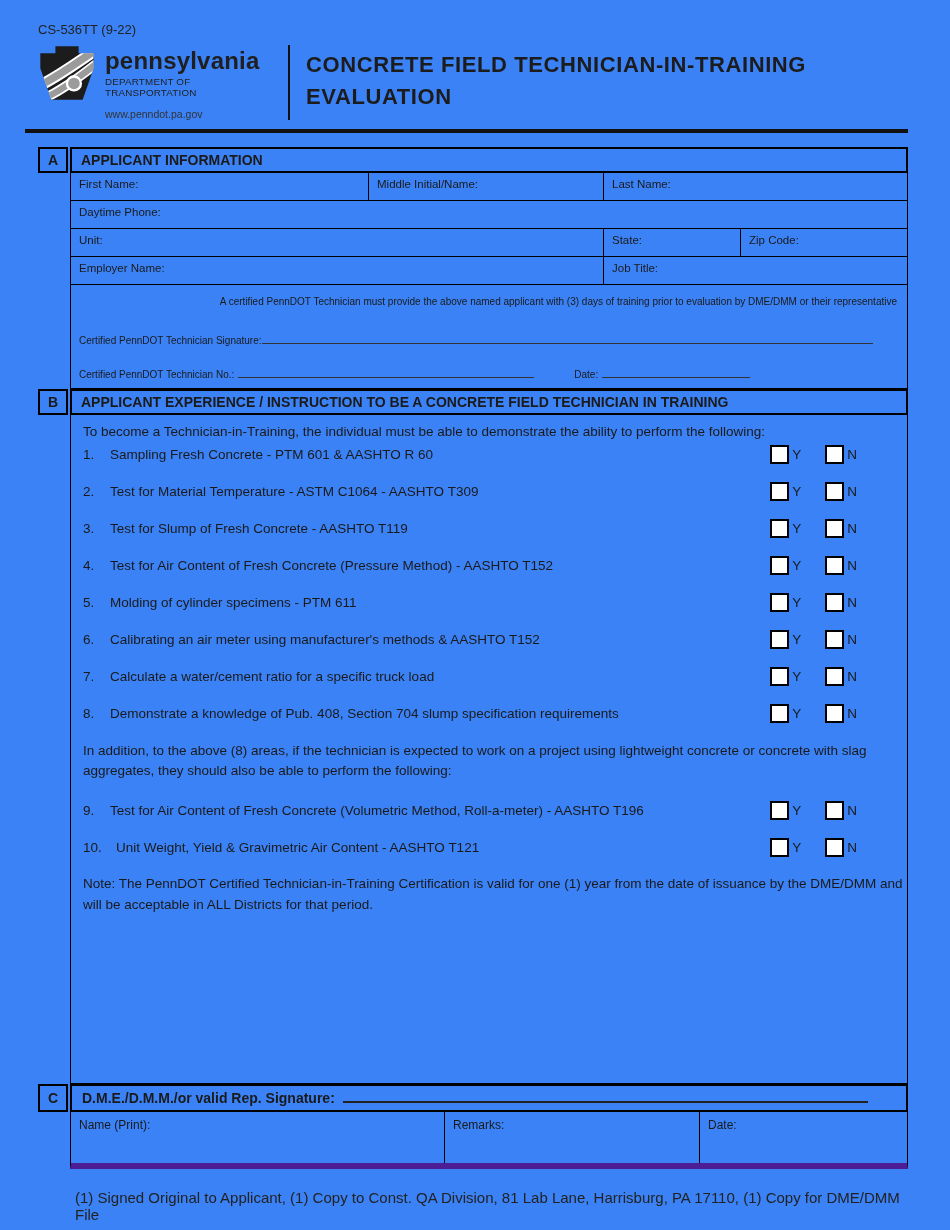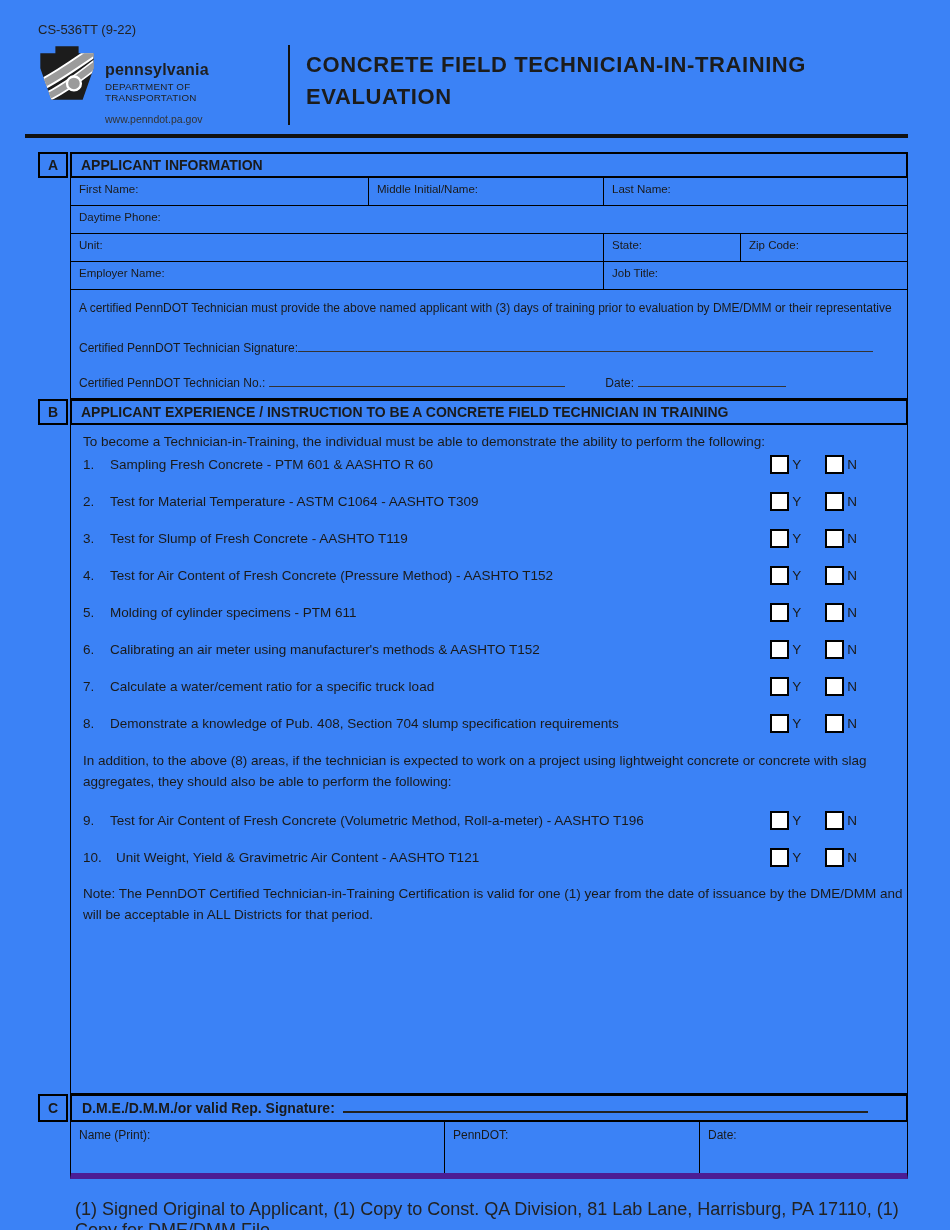--- a/index.html
+++ b/index.html
@@ -9,21 +9,21 @@
     font-family:"Liberation Sans","DejaVu Sans",sans-serif; color:#1a1a1a;
     margin:0 auto; overflow:hidden;
   }
   .content { margin-left:38px; width:870px; }
 
   
   .form-number { padding-top:22px; font-size:13px; color:#222; }
   .header-row { display:flex; margin-top:8px; align-items:stretch; }
   .logo-block { width:236px; display:flex; align-items:flex-start; }
   .logo-text { margin-left:9px; padding-top:4px; }
-  .logo-name { font-size:16px; font-weight:bold; letter-spacing:0.2px; color:#1f1f1f; line-height:1;margin-top:13px; }
+  .logo-name { font-size:24px; font-weight:bold; letter-spacing:0.2px; color:#1f1f1f; line-height:1; }
   .logo-dept { font-size:9.8px; color:#1f1f1f; margin-top:3px; letter-spacing:0.2px; }
   .logo-url  { font-size:10.5px; color:#333; margin-top:10px; }
   .header-divider { width:2px; background:#111; margin-left:14px; }
   .title-block { padding:4px 0 0 16px; }
   .title-line { font-size:22px; font-weight:bold; letter-spacing:0.6px; line-height:1.45; color:#1c1c1c; }
   .header-rule { height:4px; background:#111; margin-top:9px; margin-left:-13px; width:883px; }
 
   
   .section-header { display:flex; margin-top:0; }
   .letter-box {
@@ -40,21 +40,21 @@
   
   .a-table { margin-left:32px; width:838px; border:1px solid #000; border-top:none; }
   .a-row { display:flex; border-bottom:1px solid #000; }
   .a-row:last-child { border-bottom:none; }
   .cell { padding:5px 8px; font-size:11.5px; height:27px; border-right:1px solid #000; }
   .cell:last-child { border-right:none; }
   .w-fn { width:298px; } .w-mi { width:235px; } .w-ln { flex:1; }
   .w-wide { width:533px; } .w-half { flex:1; }
   .w-st { width:137px; } .w-zip { flex:1; }
 
-  .cert-block { padding:9px 10px 8px 8px; font-size:12px; }
+  .cert-block { padding:9px 10px 8px 8px; font-size:10px;text-align:right; }
   .cert-note { max-width:830px; line-height:1.55; }
   .sig-line-row { display:flex; align-items:baseline; margin-top:21px; }
   .line { display:inline-block; border-bottom:1.5px solid #333; height:13px; }
   .grow-line { flex:1; margin-right:24px; }
   .no-date-row { display:flex; align-items:baseline; margin-top:19px; }
   .no-line { width:296px; margin-left:4px; }
   .date-gap { margin-left:40px; }
   .date-line { width:148px; margin-left:4px; }
 
   
@@ -76,21 +76,21 @@
   
   .c-sig-box { flex:1; border:2px solid #000; padding:4px 10px; display:flex; align-items:baseline; }
   .c-sig-label { font-weight:bold; font-size:14px; white-space:nowrap; }
   .c-sig-line { flex:1; margin:0 28px 3px 8px; border-bottom:2px solid #222; height:12px; }
   .c-table { margin-left:32px; width:838px; display:flex; border:1px solid #000; border-top:none; border-bottom:6px solid #4c1d95; height:57px; }
   .c-cell { padding:6px 8px; font-size:12px; border-right:1px solid #000; }
   .c-cell:last-child { border-right:none; }
   .w-name { width:374px; } .w-district { width:255px; } .w-date { flex:1; }
 
   
-  .footer-note { margin:20px 0 0 37px; font-size:18px; color:#222; }
+  .footer-note { margin:20px 0 0 37px; font-size:15px; color:#222; }
 </style>
 </head>
 <body>
 
 <div class="page">
   <div class="content">
 
     <div class="form-number">CS-536TT (9-22)</div>
 
     <div class="header-row">
@@ -294,20 +294,20 @@
     <div class="section-header">
       <div class="letter-box">C</div>
       <div class="c-sig-box">
         <span class="c-sig-label">D.M.E./D.M.M./or valid Rep. Signature:</span>
         <span class="c-sig-line"></span>
       </div>
     </div>
 
     <div class="c-table">
       <div class="c-cell w-name"><span>Name (Print):</span></div>
-      <div class="c-cell w-district"><span>PennDOT:</span></div>
+      <div class="c-cell w-district"><span>Remarks:</span></div>
       <div class="c-cell w-date"><span>Date:</span></div>
     </div>
 
     <div class="footer-note">(1) Signed Original to Applicant, (1) Copy to Const. QA Division, 81 Lab Lane, Harrisburg, PA 17110, (1) Copy for DME/DMM File</div>
 
   </div>
 </div>
 
 </body></html>

